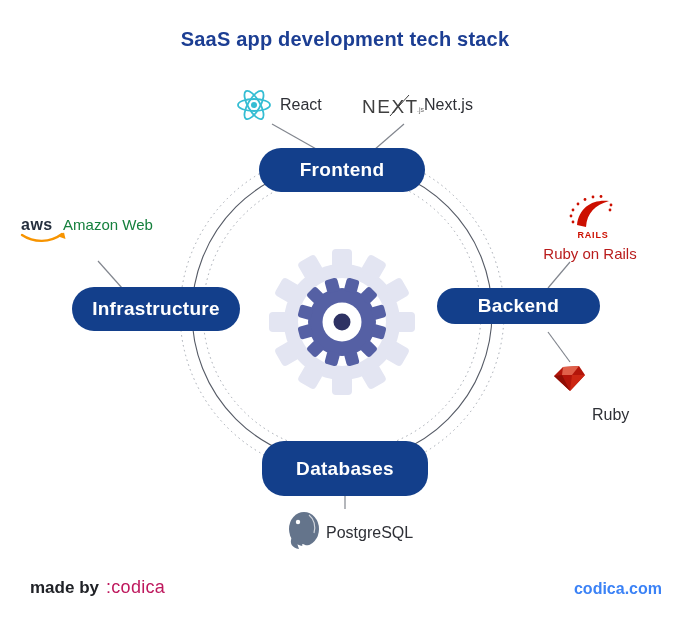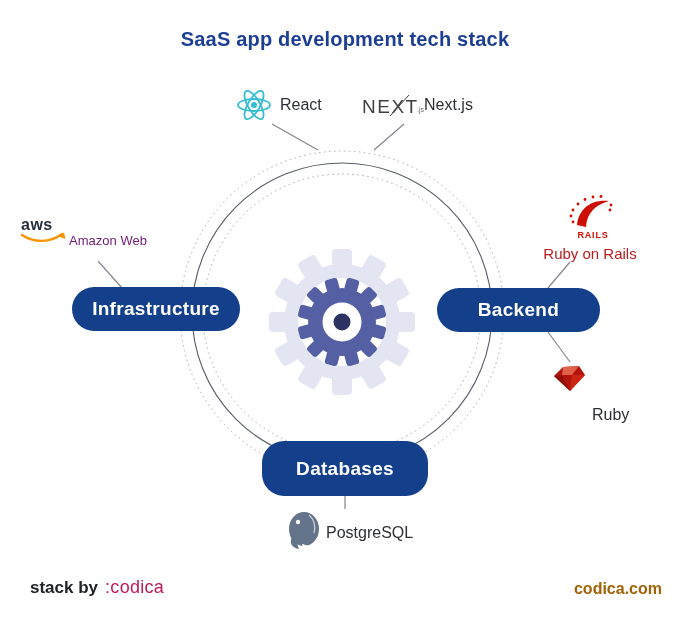--- a/index.html
+++ b/index.html
@@ -35,35 +35,35 @@
     align-items: center;
     justify-content: center;
     color: #ffffff;
     font-size: 19px;
     font-weight: 700;
     letter-spacing: 0.3px;
     z-index: 3;
   }
   .pill.frontend       { left: 259px; top: 148px; width: 166px; height: 44px; }
   .pill.infrastructure { left: 72px;  top: 287px; width: 168px; height: 44px; }
-  .pill.backend        { left: 437px; top: 288px; width: 163px; height: 44px; }
+  .pill.backend        { left: 437px; top: 288px; width: 163px; height: 36px; }
   .pill.databases      { left: 262px; top: 441px; width: 166px; height: 55px; }
   .tech-label {
     position: absolute;
     color: #2e3036;
     font-size: 16px;
     z-index: 2;
     white-space: nowrap;
   }
   .aws-label {
     position: absolute;
-    left: 56px; top: 230px; width: 104px;
+    left: 56px; top: 214px; width: 104px;
     text-align: center;
-    color: #701a75;
-    font-size: 13px;
+    color: #15803d;
+    font-size: 15px;
     line-height: 22px;
     z-index: 2;
   }
   .rails-label {
     position: absolute;
     left: 538px; top: 245px; width: 104px;
     text-align: center;
     color: #b91c1c;
     font-size: 15px;
     z-index: 2;
@@ -75,21 +75,21 @@
     display: flex;
     align-items: baseline;
     gap: 7px;
     z-index: 2;
   }
   .footer-made { color: #202227; font-size: 17px; font-weight: 700; }
   .footer-brand { color: #be185d; font-size: 18px; font-weight: 400; letter-spacing: 0.3px; }
   .footer-right {
     position: absolute;
     right: 28px; top: 580px;
-    color: #a16207;
+    color: #3b82f6;
     font-size: 16px;
     font-weight: 600;
     z-index: 2;
   }
 </style>
 </head>
 <body>
 
 <div class="canvas">
 
@@ -198,38 +198,41 @@
 
     <g transform="translate(287,511)">
       <ellipse cx="17" cy="18" rx="15" ry="17" fill="#64748b"></ellipse>
       <path d="M5,26 C2,32 5,37 12,38 C10,34 10,29 11,26 Z" fill="#64748b"></path>
       <circle cx="11" cy="11" r="2.2" fill="#ffffff"></circle>
       <path d="M16,34 C20,36.5 25,36 28,32" stroke="#ffffff" stroke-width="2" fill="none" stroke-linecap="round"></path>
       <path d="M22,4 C27,8 29,15 27,22" stroke="#ffffff" stroke-width="1.2" fill="none" opacity="0.7"></path>
     </g>
   </svg>
 
+  <div class="pill frontend">
+    <span>Frontend</span>
+  </div>
   <div class="pill infrastructure">
     <span>Infrastructure</span>
   </div>
   <div class="pill backend">
     <span>Backend</span>
   </div>
   <div class="pill databases">
     <span>Databases</span>
   </div>
 
   <div class="tech-label" style="left:280px; top:96px;">React</div>
   <div class="tech-label" style="left:424px; top:96px;">Next.js</div>
   <div class="aws-label">
     <div>Amazon Web</div>
   </div>
   <div class="rails-label">Ruby on Rails</div>
   <div class="tech-label" style="left:592px; top:370px;margin-top:36px;">Ruby</div>
   <div class="tech-label" style="left:326px; top:524px;">PostgreSQL</div>
 
   <div class="footer-left">
-    <span class="footer-made">stack by</span>
+    <span class="footer-made">made by</span>
     <span class="footer-brand">:codica</span>
   </div>
   <div class="footer-right">codica.com</div>
 
 </div>
 
 </body></html>

